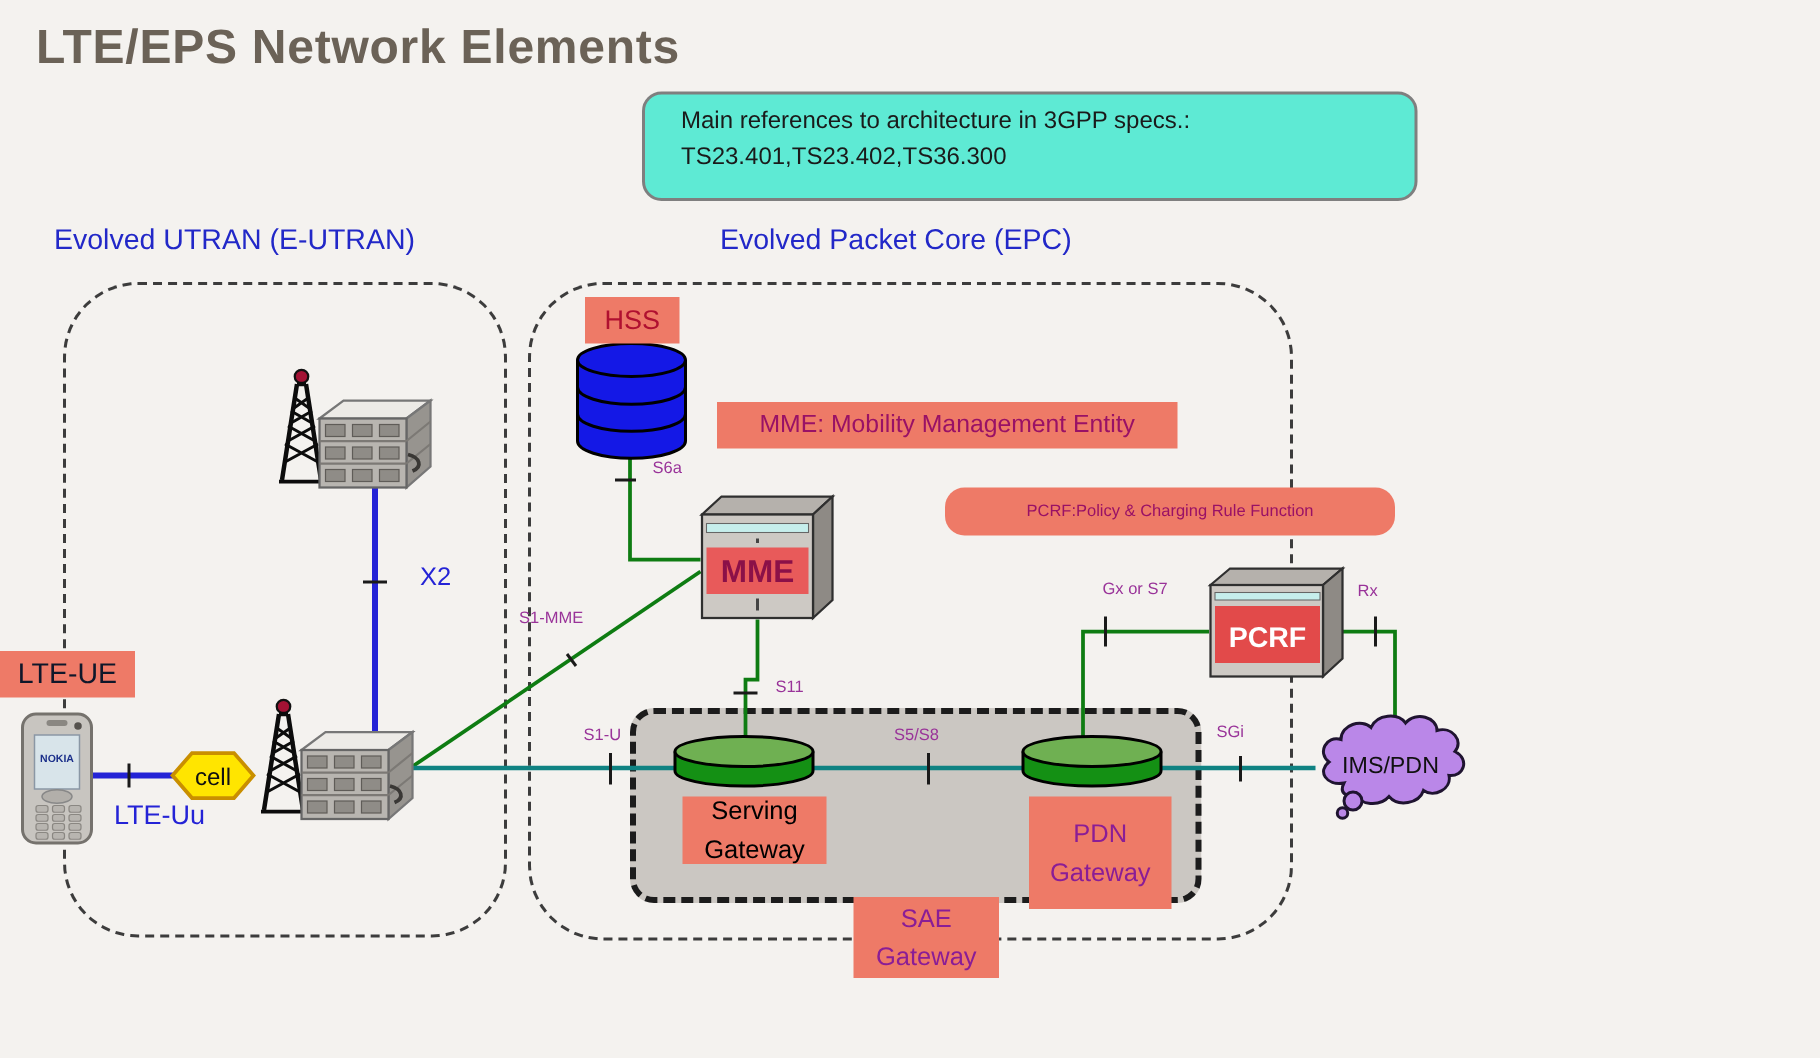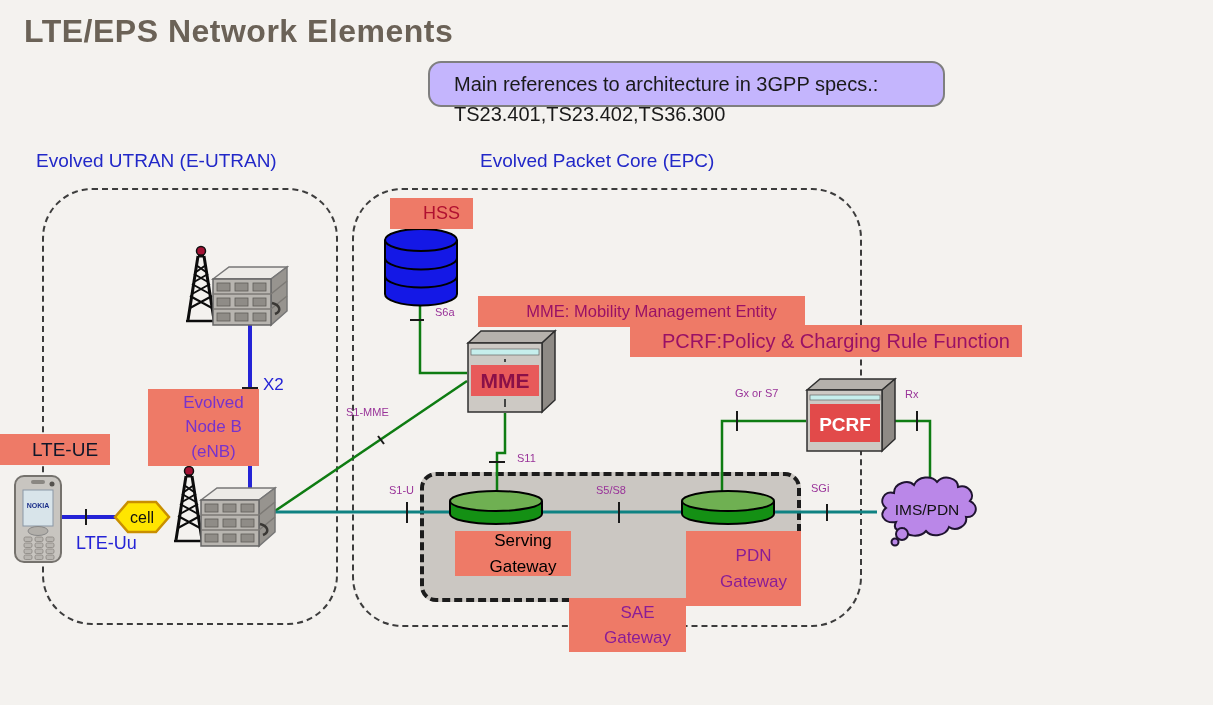--- a/index.html
+++ b/index.html
@@ -7,35 +7,35 @@
     position:relative;width:1213px;height:705px;overflow:hidden;
     background:#f4f2ef;
     font-family:"Liberation Sans", sans-serif;
   }
   .abs{position:absolute;}
   
   .page-title{
     left:24px;top:13px;font-size:32px;font-weight:bold;color:#6b6257;letter-spacing:.5px;
   }
   .ref-box{
-    left:428px;top:61px;width:517px;height:46px;box-sizing:border-box;
-    border:2.5px solid #7f7f7f;border-radius:13px;background:#c4b5fd;
-    padding:6px 10px 0 24px;font-size:20px;color:#1a1a1a;line-height:1.5;z-index:5;
+    left:428px;top:61px;width:517px;height:73px;box-sizing:border-box;
+    border:2.5px solid #7f7f7f;border-radius:13px;background:#5eead4;
+    padding:6px 10px 0 24px;font-size:16px;color:#1a1a1a;line-height:1.5;z-index:5;
   }
   .region-title{font-size:19px;color:#2228c8;z-index:4;}
   .region{
     box-sizing:border-box;border:2px dashed #3c3c3c;border-radius:50px;z-index:1;
   }
   .sae-region{
     left:420px;top:472px;width:381px;height:130px;box-sizing:border-box;
     background:#cbc7c2;border:4px dashed #1c1c1c;border-radius:16px;z-index:2;
   }
   .tag{
     background:#ee7a67;display:flex;flex-direction:column;align-items:center;justify-content:center;
-    text-align:center;z-index:6;padding-left:20px;
+    text-align:center;z-index:6;
   }
   .iface{font-size:11px;color:#993399;z-index:6;white-space:nowrap;}
   .blue-label{color:#2423d6;z-index:6;white-space:nowrap;}
   .node{z-index:4;}
   svg{display:block;}
   #wires{left:0;top:0;z-index:3;}
 </style>
 </head>
 <body>
 
@@ -193,49 +193,44 @@
   <svg class="abs node" style="left:872px;top:470px;" width="116" height="86" viewBox="0 0 116 86">
     <path d="M24 52 C12 54 6 44 14 38 C6 32 12 20 22 23 C22 13 36 9 42 15 C46 6 60 5 65 12 C72 4 86 8 86 17 C96 14 104 24 98 31 C108 36 104 48 94 47 C96 56 84 62 77 57 C74 66 60 68 54 61 C48 68 34 67 32 59 C28 62 20 60 24 52 Z" fill="#ba87e8" stroke="#1f1430" stroke-width="2"></path>
     <circle cx="30" cy="64" r="6" fill="#ba87e8" stroke="#1f1430" stroke-width="2"></circle>
     <circle cx="23" cy="72" r="3.5" fill="#ba87e8" stroke="#1f1430" stroke-width="2"></circle>
     <text x="55" y="45" text-anchor="middle" font-size="15.5" fill="#111" font-family="Liberation Sans, sans-serif">IMS/PDN</text>
   </svg>
 
   <div class="abs tag" style="left:0;top:434px;width:90px;height:31px;font-size:19px;color:#0f172a;">
     <span>LTE-UE</span>
   </div>
-  <div class="abs tag" style="left:148px;top:389px;width:91px;height:77px;font-size:17px;color:#7733cc;line-height:1.45;">
-    <span>Evolved</span>
-    <span>Node B</span>
-    <span>(eNB)</span>
-  </div>
   <div class="abs tag" style="left:390px;top:198px;width:63px;height:31px;font-size:18px;color:#b01030;">
     <span>HSS</span>
   </div>
-  <div class="abs tag" style="left:478px;top:268px;width:307px;height:31px;font-size:16.5px;color:#991166;margin-top:28px;">
+  <div class="abs tag" style="left:478px;top:268px;width:307px;height:31px;font-size:16.5px;color:#991166;">
     <span>MME: Mobility Management Entity</span>
   </div>
-  <div class="abs tag" style="left:630px;top:325px;width:372px;height:32px;font-size:20px;color:#991166;">
+  <div class="abs tag" style="left:630px;top:325px;width:300px;height:32px;font-size:11px;color:#991166;border-radius:13px;">
     <span>PCRF:Policy &amp; Charging Rule Function</span>
   </div>
   <div class="abs tag" style="left:455px;top:531px;width:96px;height:45px;font-size:17px;color:#000000;line-height:1.5;">
     <span>Serving</span>
     <span>Gateway</span>
   </div>
   <div class="abs tag" style="left:686px;top:531px;width:95px;height:75px;font-size:17px;color:#8a1d96;line-height:1.5;justify-content:center;">
     <span>PDN</span>
     <span>Gateway</span>
   </div>
   <div class="abs tag" style="left:569px;top:598px;width:97px;height:54px;font-size:17px;color:#8a1d96;line-height:1.5;">
     <span>SAE</span>
     <span>Gateway</span>
   </div>
 
   <div class="abs blue-label" style="left:76px;top:533px;font-size:18px;">LTE-Uu</div>
-  <div class="abs blue-label" style="left:263px;top:375px;font-size:17px;text-align:center;">X2</div>
+  <div class="abs blue-label" style="left:280px;top:375px;font-size:17px;text-align:center;">X2</div>
   <div class="abs iface" style="left:435px;top:306px;">S6a</div>
   <div class="abs iface" style="left:346px;top:406px;">S1-MME</div>
   <div class="abs iface" style="left:517px;top:452px;">S11</div>
   <div class="abs iface" style="left:389px;top:484px;text-align:right;">S1-U</div>
   <div class="abs iface" style="left:596px;top:484px;">S5/S8</div>
   <div class="abs iface" style="left:811px;top:482px;">SGi</div>
   <div class="abs iface" style="left:735px;top:387px;">Gx or S7</div>
   <div class="abs iface" style="left:905px;top:388px;">Rx</div>
 
 </div>

